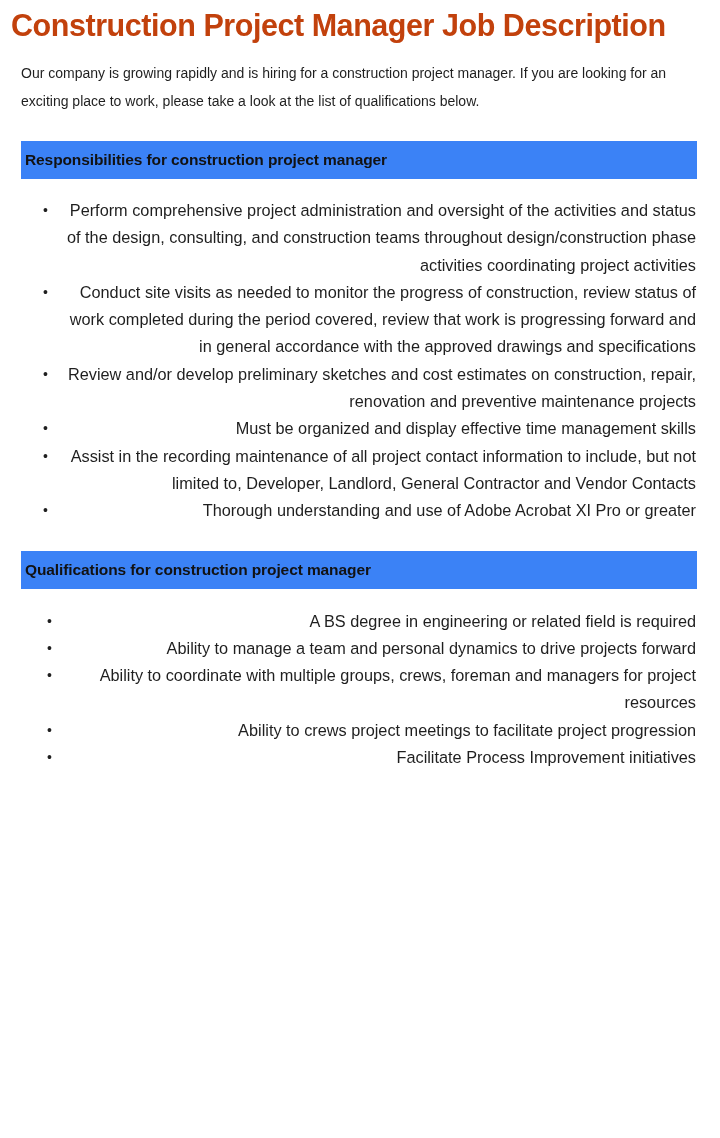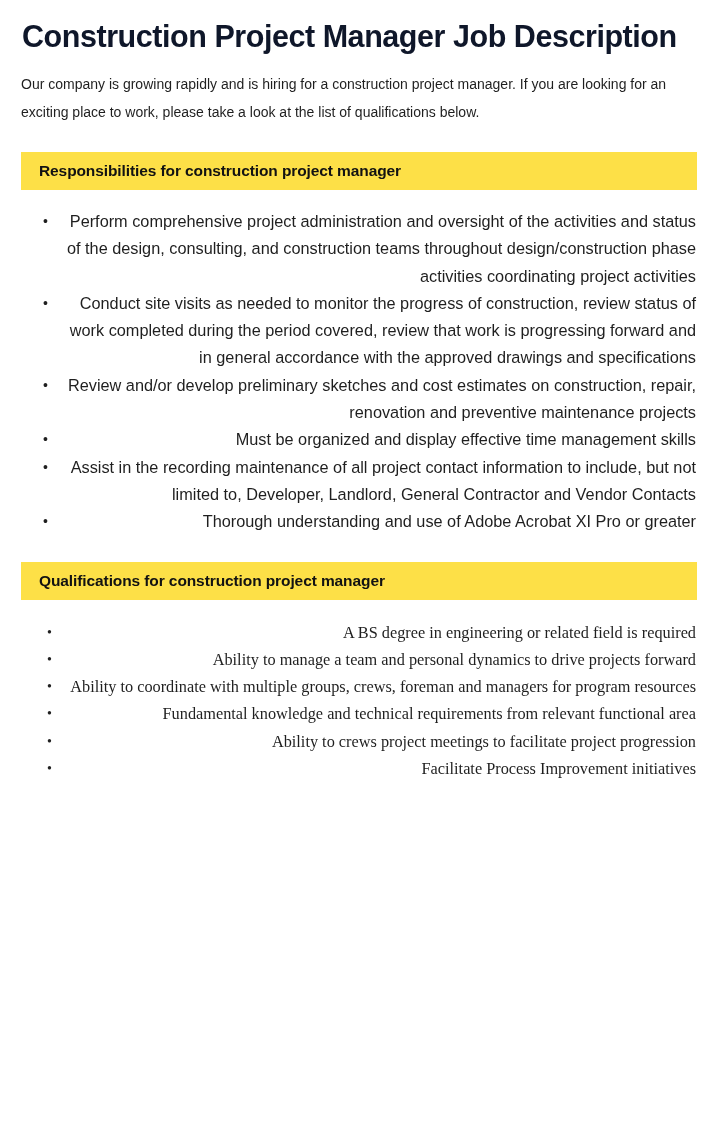--- a/index.html
+++ b/index.html
@@ -16,50 +16,50 @@
   }
 
   .page {
     width: 720px;
     box-sizing: border-box;
     padding: 0;
   }
 
   
   .doc-title {
-    margin: 15px;
+    margin: 4px;
     padding: 2px 4px 0 7px;
     font-size: 30.5px;
     line-height: 38px;
     font-weight: bold;
     letter-spacing: -0.45px;
-    color: #0f172a;
+    color: #c2410c;
     white-space: nowrap;
   }
 
   
   .intro {
     margin: 16px 0 0 0;
     padding: 0 22px 0 21px;
     font-size: 14px;
     line-height: 27.5px;
     color: #1f1f1f;
   }
 
   
   .section {
     margin-top: 26px;
   }
   .section-header {
     margin: 0 23px 0 21px;
-    background: #fde047;
+    background: #3b82f6;
     height: 38px;
     display: flex;
     align-items: center;
-    padding: 0 18px;
+    padding: 0 4px;
     box-sizing: border-box;
   }
   .section-header-label {
     font-size: 15.5px;
     font-weight: bold;
     color: #121212;
     letter-spacing: -0.1px;
   }
 
   
@@ -71,21 +71,20 @@
   }
   ul.bullet-list.responsibilities {
     margin-top: 18px;
     padding-left: 43px;
     padding-right: 24px;
   }
   ul.bullet-list.qualifications {
     margin-top: 19px;
     padding-left: 47px;
     padding-right: 24px;
-    font-family: Liberation Serif, serif;
   }
   ul.bullet-list li {
     position: relative;
     padding-left: 16px;
     font-size: 16.3px;
     line-height: 27.3px;
     color: #1f1f1f;
     margin: 0;
   }
   ul.bullet-list li::before {
@@ -125,21 +124,20 @@
       </ul>
   </div>
 
   <div class="section">
     <div class="section-header">
       <span class="section-header-label">Qualifications for construction project manager</span>
     </div>
     <ul class="bullet-list qualifications">
         <li>A BS degree in engineering or related field is required</li>
         <li>Ability to manage a team and personal dynamics to drive projects forward</li>
-        <li>Ability to coordinate with multiple groups, crews, foreman and managers for program resources</li>
-        <li>Fundamental knowledge and technical requirements from relevant functional area</li>
+        <li>Ability to coordinate with multiple groups, crews, foreman and managers for project resources</li>
         <li>Ability to crews project meetings to facilitate project progression</li>
         <li>Facilitate Process Improvement initiatives</li>
       </ul>
   </div>
 
   <div class="spacer-bottom"></div>
 </div>
 
 </body></html>

